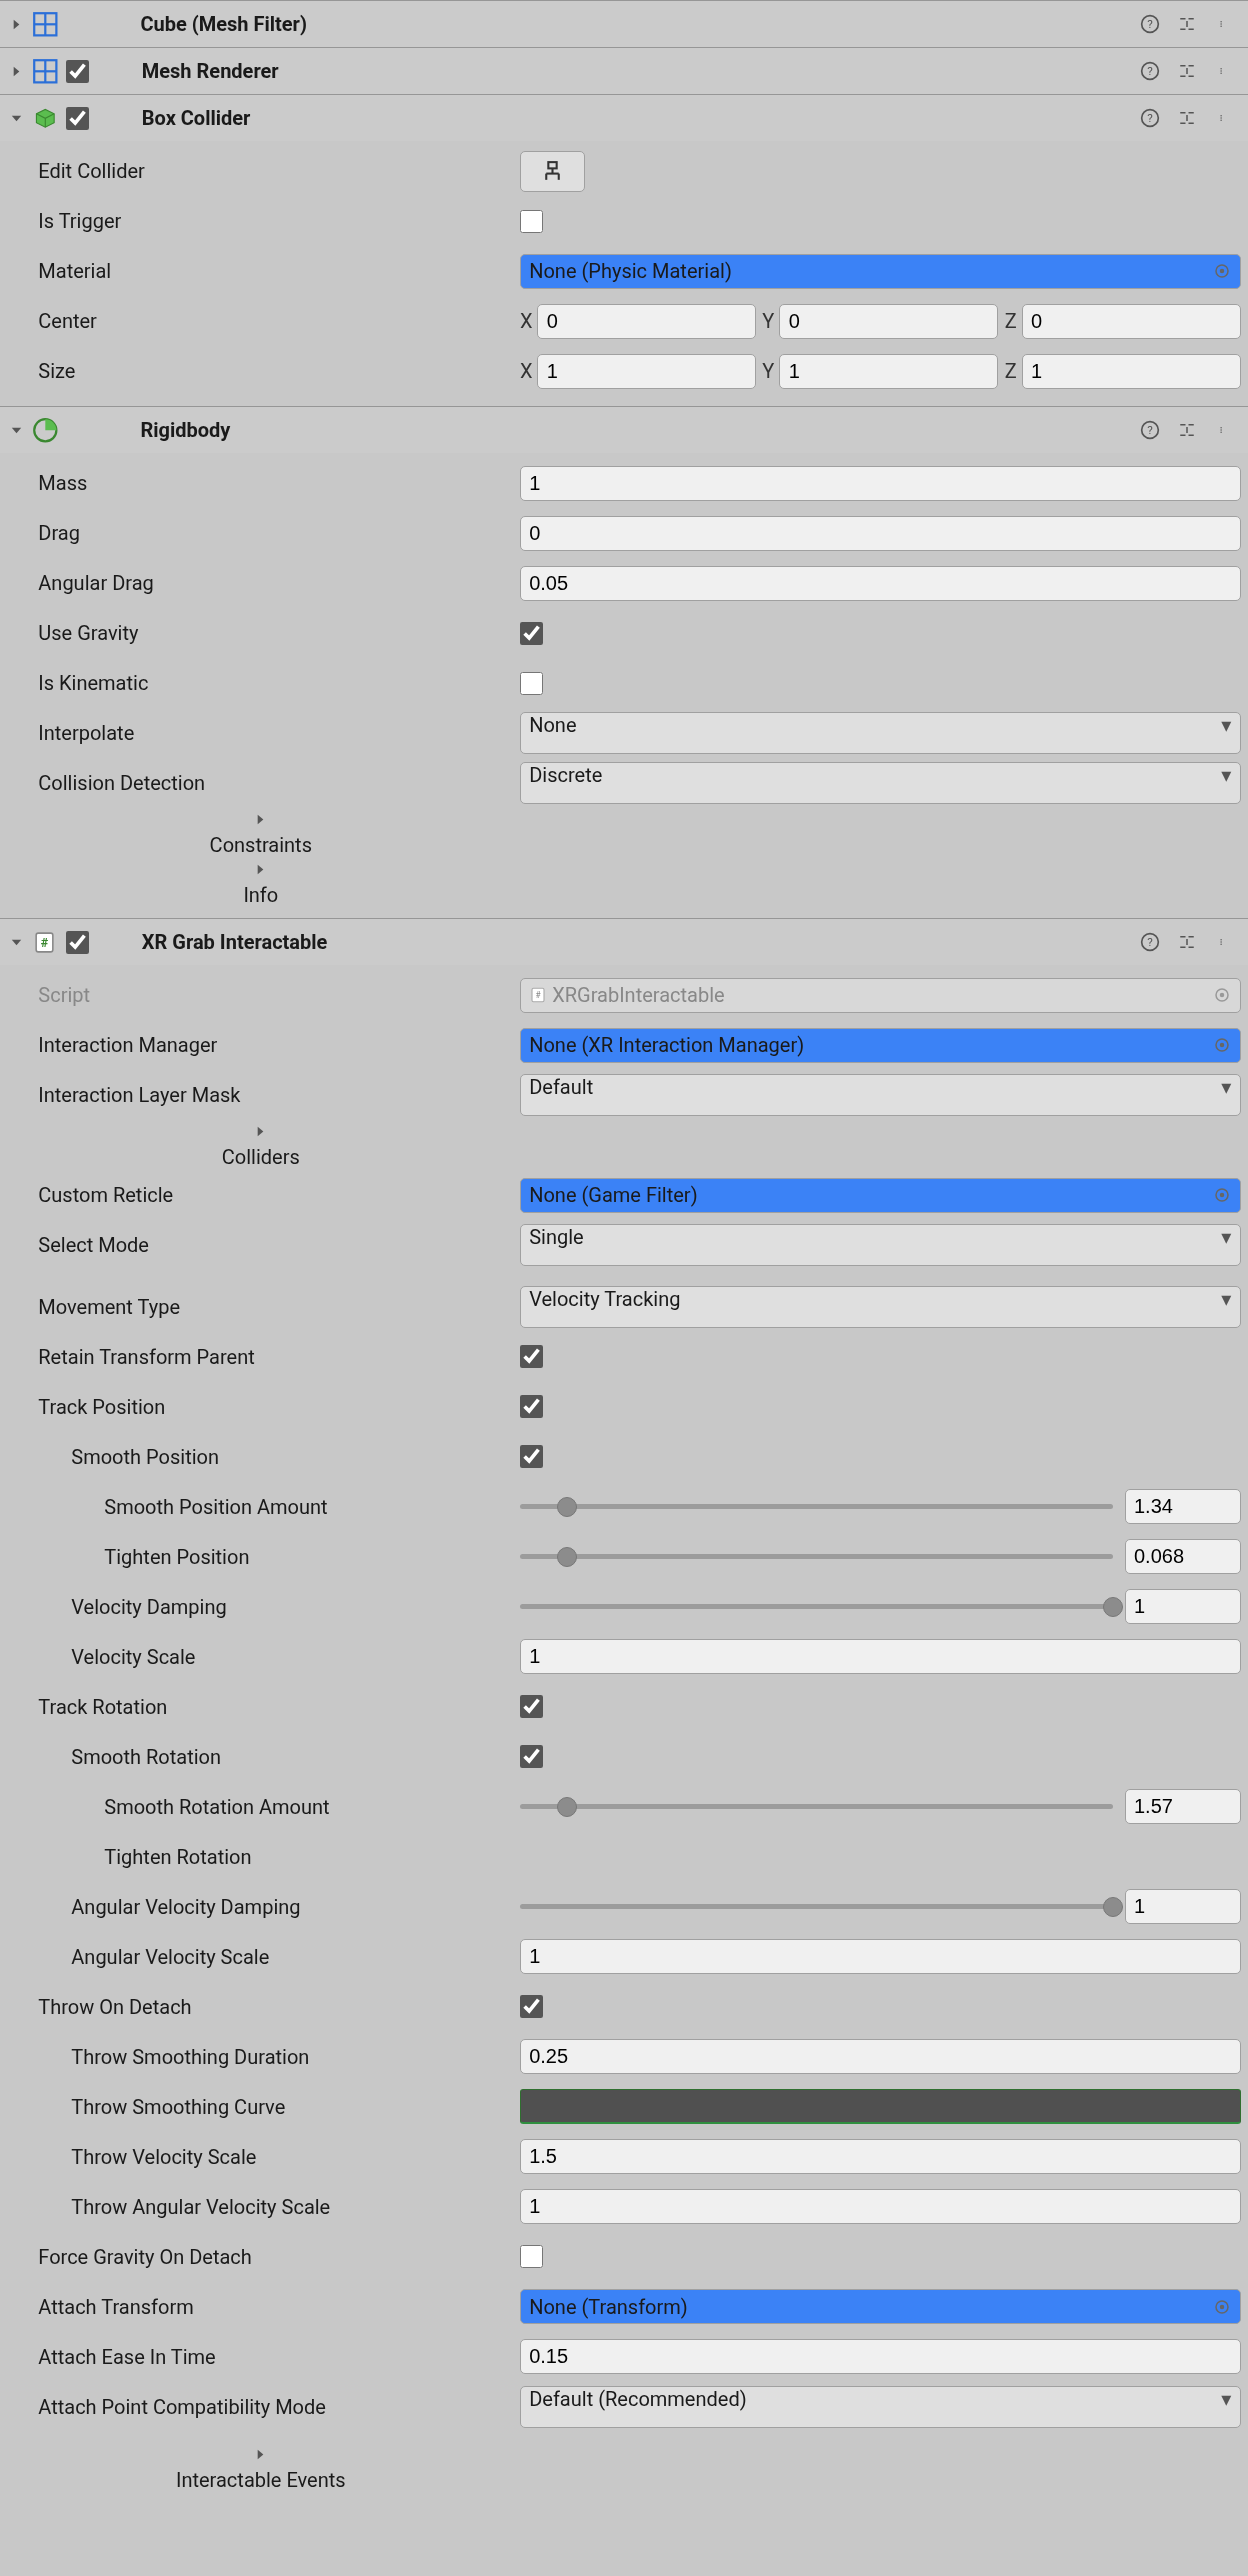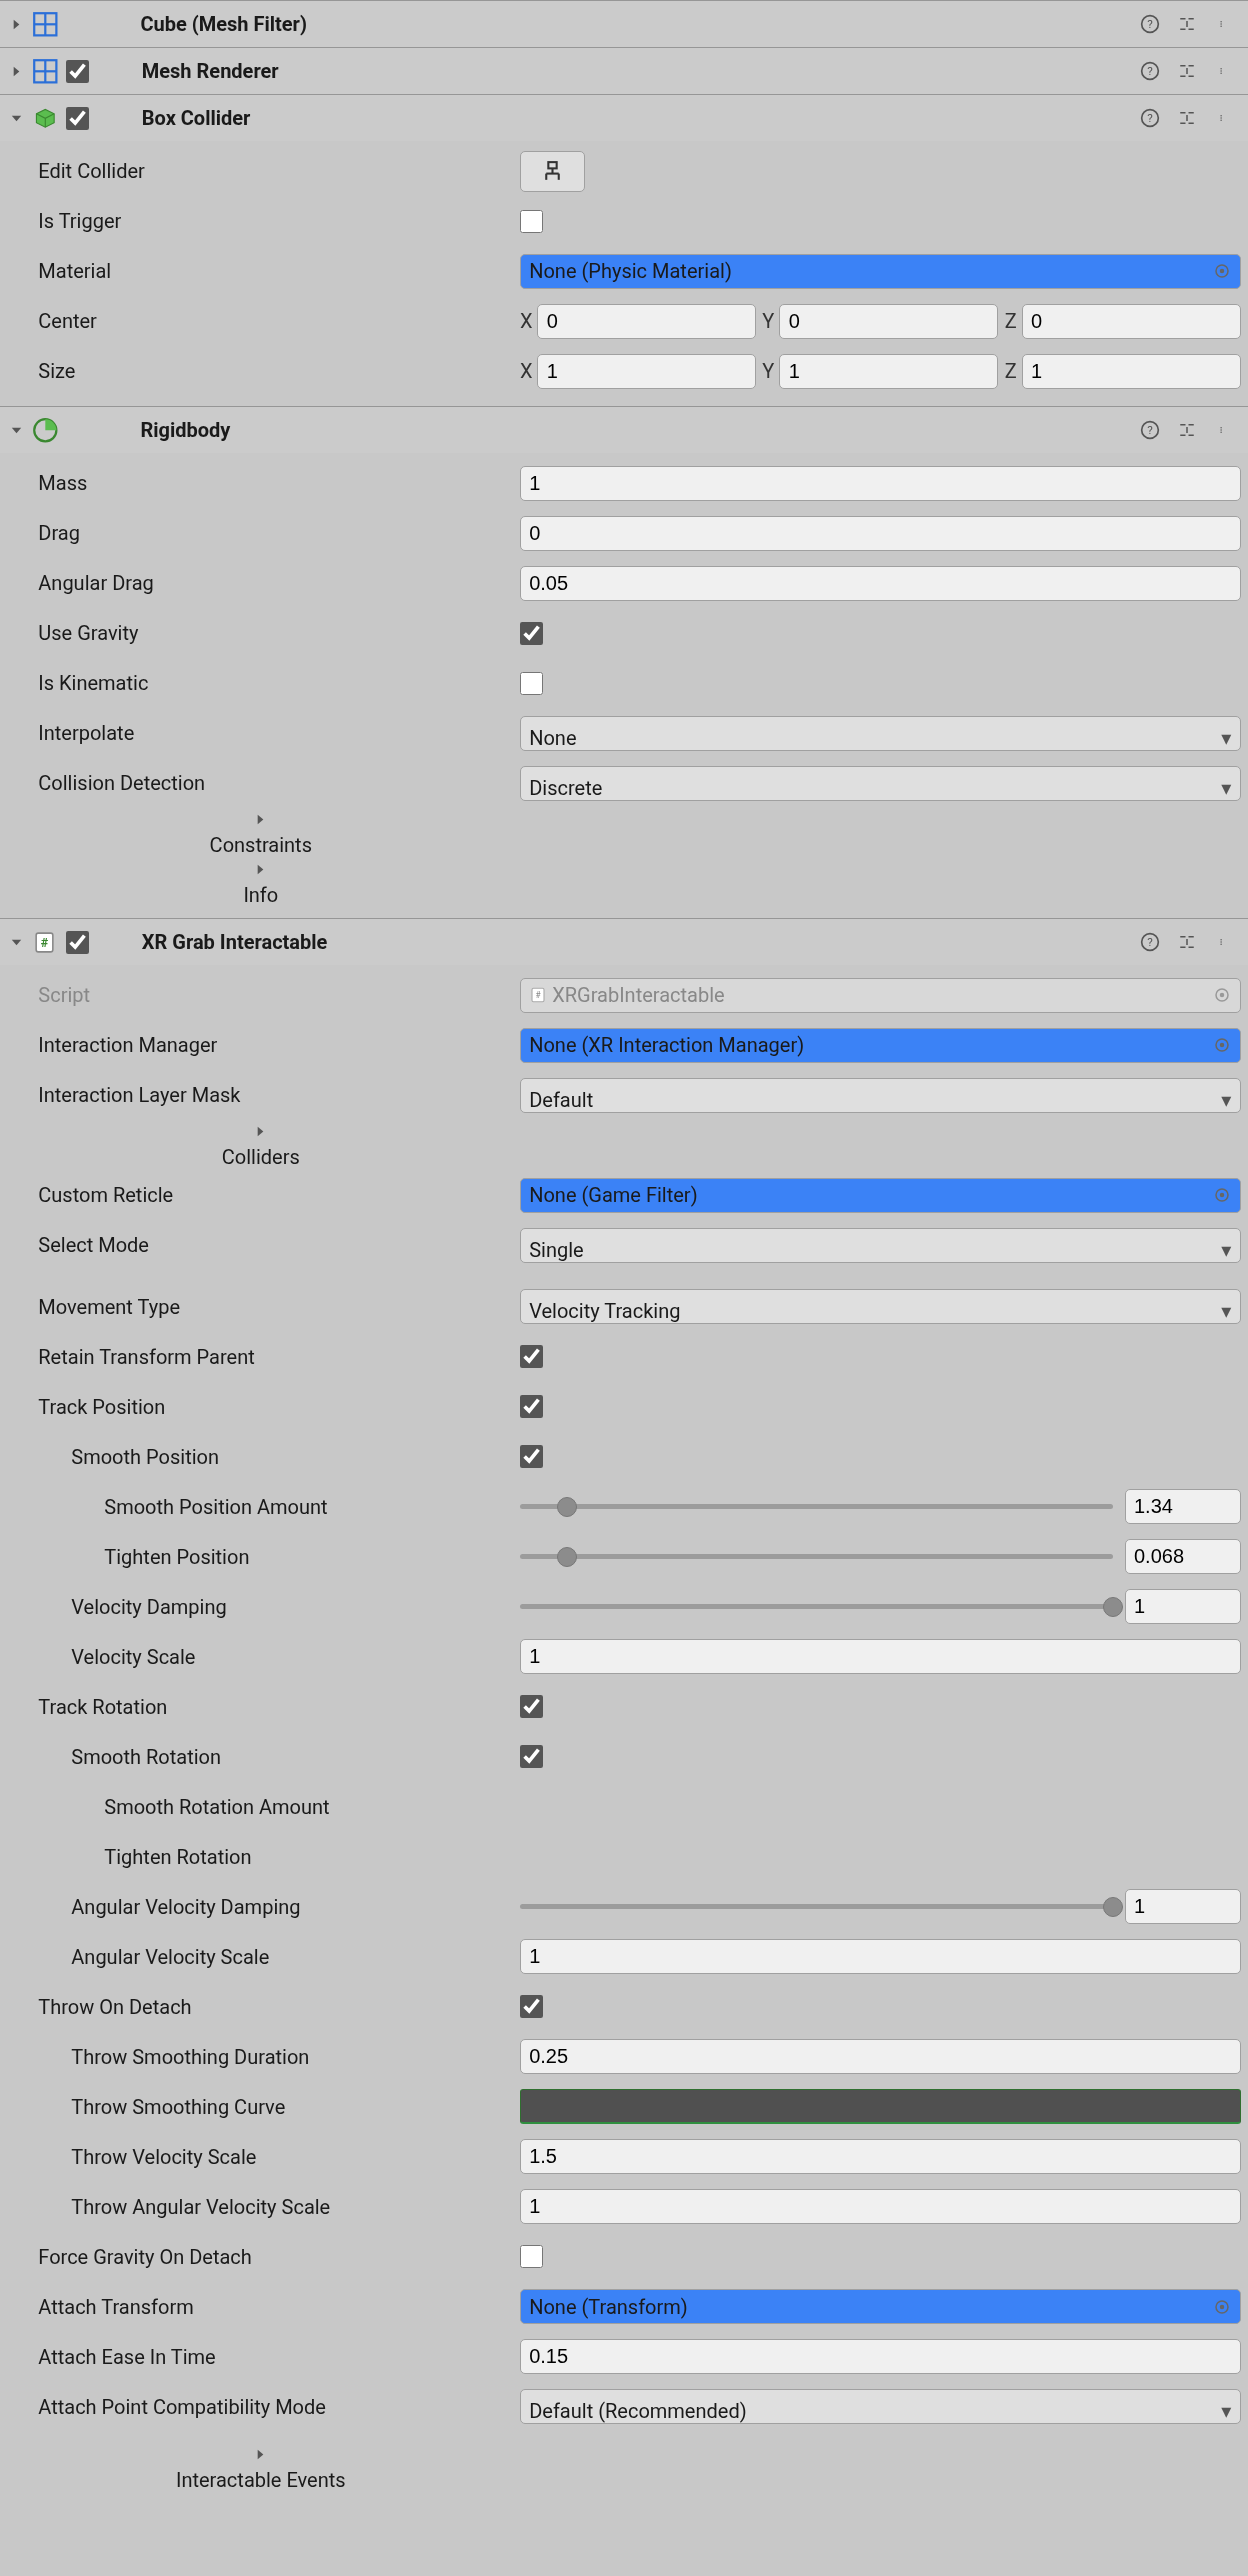--- a/index.html
+++ b/index.html
@@ -85,28 +85,28 @@
   .text-field {
     height: 35px;
     background: #f0f0f0;
     border: 0.8px solid #a0a0a0;
     border-radius: 5px;
     padding: 0 8.3px;
     font-size: 20px;
     width: 100%;
   }
   .dropdown {
-    height: 35px;
+    height: 42px;
     background: #dfdfdf;
     border: 0.8px solid #a0a0a0;
     border-radius: 5px;
     padding: 0 8.3px;
     font-size: 20px;
     width: 100%;
-    display:flex; align-items:flex-end; justify-content:space-between;
+    display:flex; align-items:flex-start; justify-content:space-between;
   }
   .dropdown-arrow { color:#555; }
   .obj-field {
     height: 35px;
     background: #3b82f6;
     border: 0.8px solid #a0a0a0;
     border-radius: 5px;
     padding: 0 5px 0 8.3px;
     font-size: 20px;
     width: 100%;
@@ -717,20 +717,28 @@
           <span class="indent1">Smooth Rotation</span>
         </div>
         <div class="value">
           <input type="checkbox" class="cb" checked="" style="">
         </div>
       </div>
     <div class="row">
         <div class="label">
           <span class="indent2">Smooth Rotation Amount</span>
         </div>
+        <div class="value">
+          <div class="slider-row">
+            <div class="slider-track">
+              <div class="slider-thumb" style="left:8%"></div>
+            </div>
+            <input class="text-field slider-val" value="1.57" style="">
+          </div>
+        </div>
       </div>
     <div class="row">
         <div class="label">
           <span class="indent2">Tighten Rotation</span>
         </div>
       </div>
     <div class="row">
         <div class="label">
           <span class="indent1">Angular Velocity Damping</span>
         </div>

